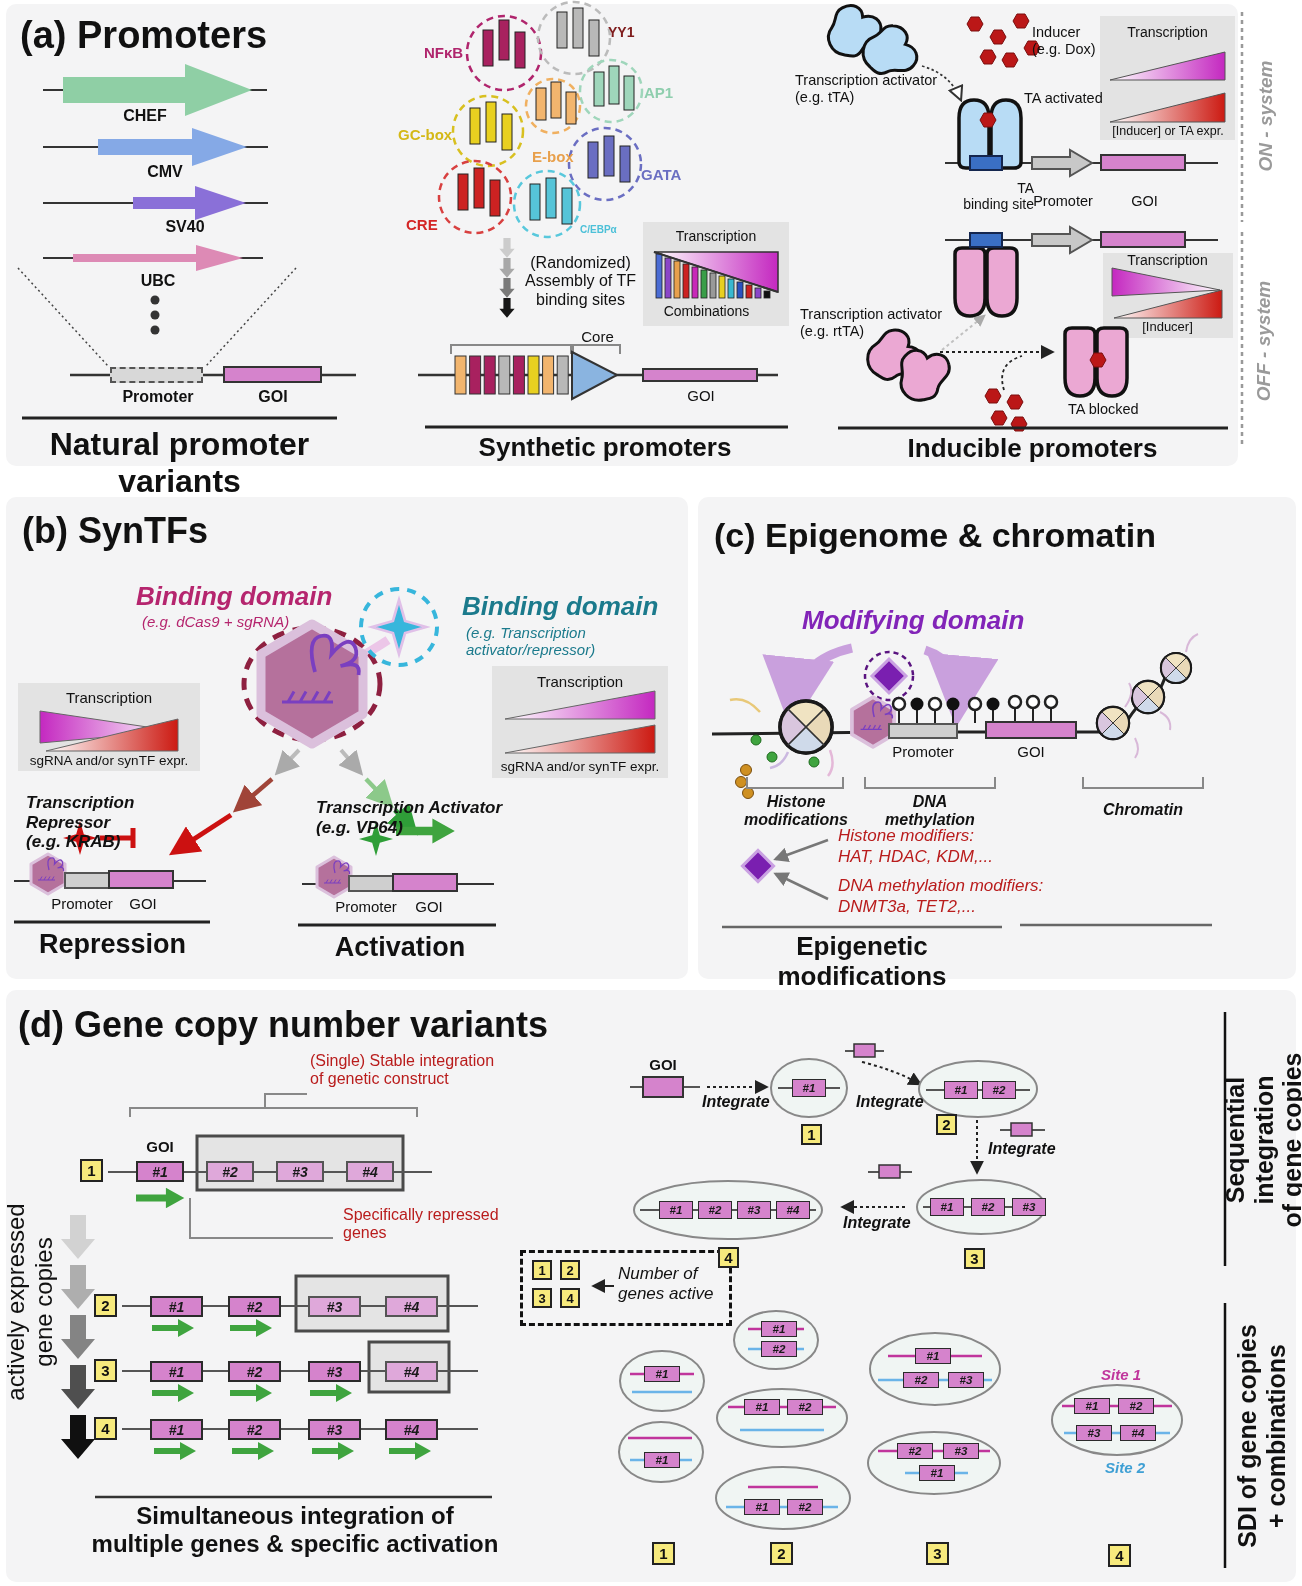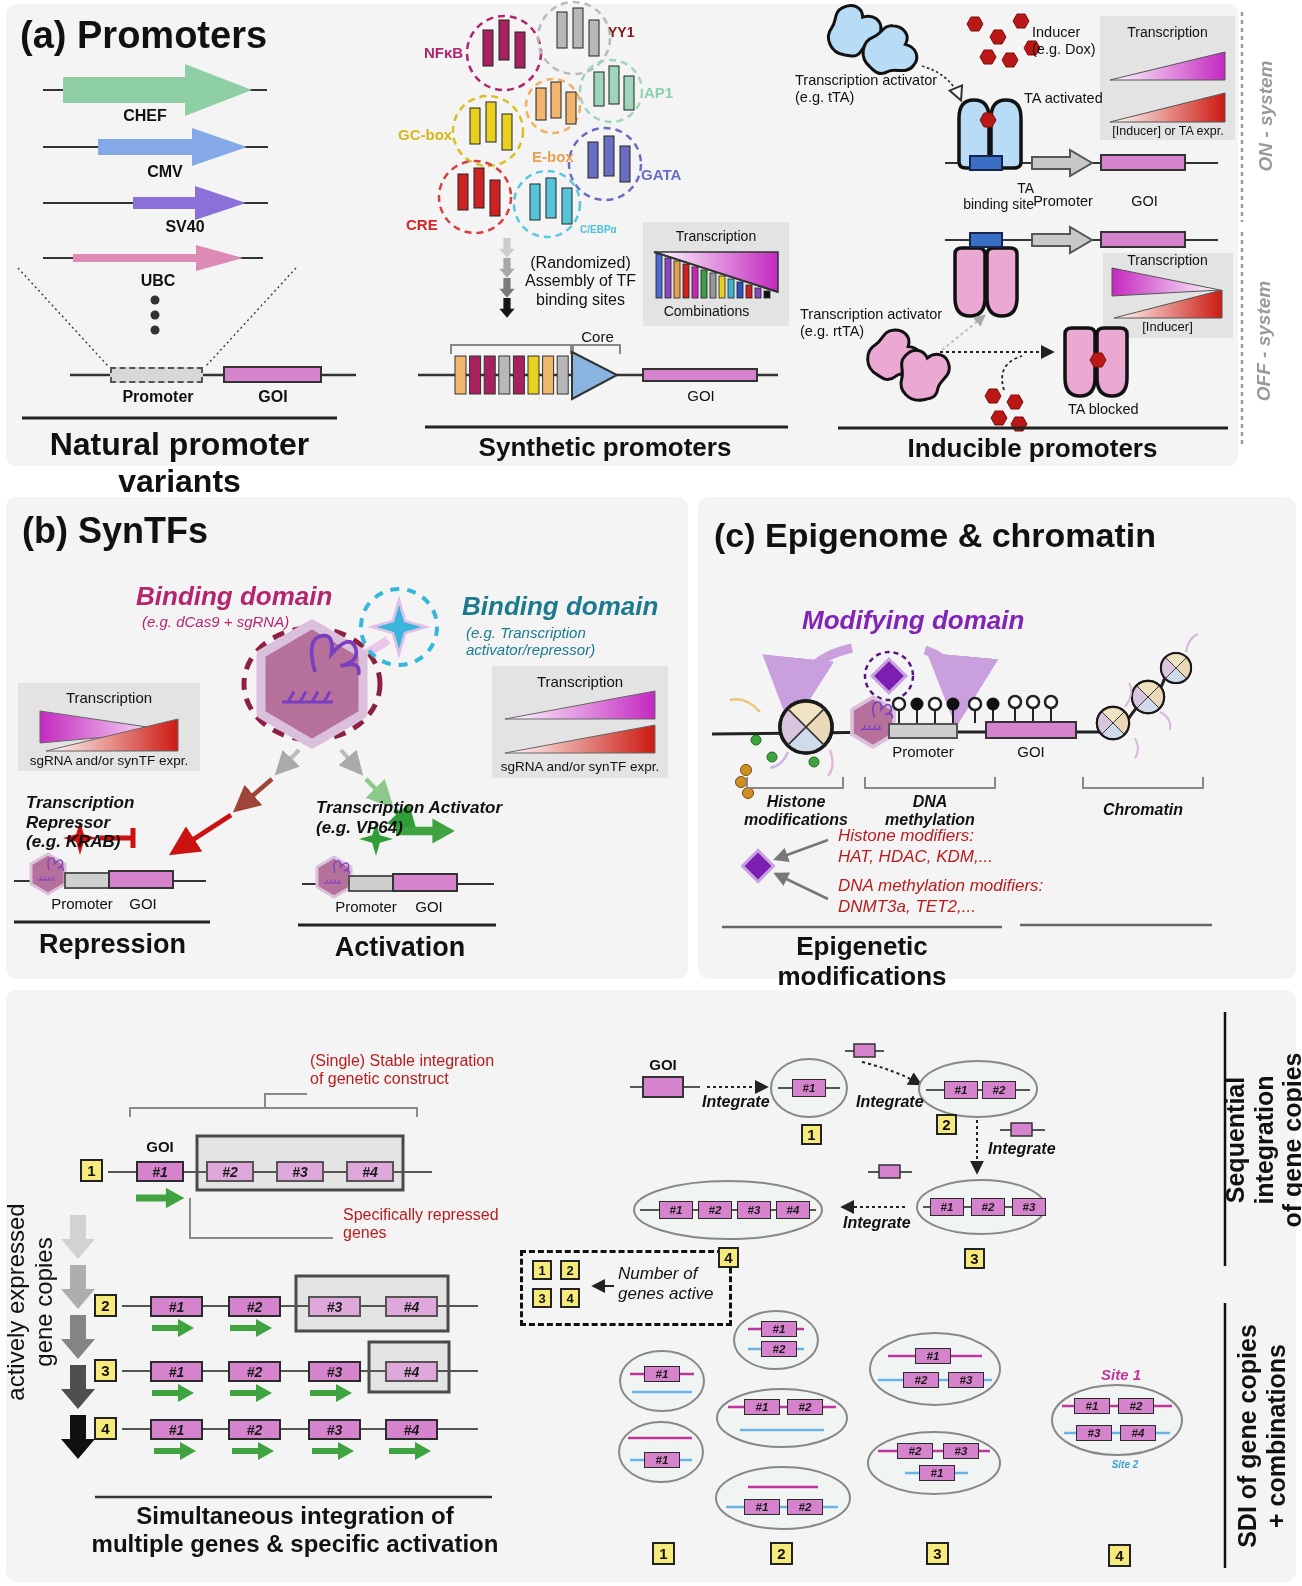--- a/index.html
+++ b/index.html
@@ -480,20 +480,21 @@
   <div class="t c" style="left:1008px;top:743px;width:46px;font-size:15px;">GOI</div>
   <div class="t b i c" style="left:718px;top:793px;width:156px;font-size:16px;">Histone modifications</div>
   <div class="t b i c" style="left:868px;top:793px;width:124px;font-size:16px;">DNA methylation</div>
   <div class="t b i c" style="left:1098px;top:793px;width:90px;font-size:16px;margin-top:8px;">Chromatin</div>
   <div class="t i gray" style="left:838px;top:826px;font-size:17px;">Histone modifiers:</div>
   <div class="t i gray" style="left:838px;top:847px;font-size:17px;">HAT, HDAC, KDM,...</div>
   <div class="t i gray" style="left:838px;top:876px;font-size:17px;">DNA methylation modifiers:</div>
   <div class="t i gray" style="left:838px;top:897px;font-size:17px;">DNMT3a, TET2,...</div>
   <div class="t b c" style="left:720px;top:932px;width:284px;font-size:26px;">Epigenetic modifications</div>
 
+  <div class="t b" style="left:18px;top:1004px;font-size:36px;">(d) Gene copy number variants</div>
   <div class="t gray pre" style="left:310px;top:1052px;width:220px;font-size:16px;">(Single) Stable integration
 of genetic construct</div>
   <div class="t gray pre" style="left:343px;top:1206px;width:180px;font-size:16px;">Specifically repressed
 genes</div>
   <div class="t rot pre c" style="left:-130px;top:1274px;width:320px;height:56px;font-size:24px;font-weight:500;">actively expressed
 gene copies</div>
   <div class="t b c" style="left:137px;top:1138px;width:46px;font-size:15px;">GOI</div>
 
   <div class="nsq" style="left:80px;top:1159px;width:23px;height:23px;">1</div>
   <div class="gene" style="left:136px;top:1161px;width:48px;height:21px;">#1</div>
@@ -566,19 +567,19 @@
   <div class="gene sm" style="left:903px;top:1372px;width:36px;height:16px;">#2</div>
   <div class="gene sm" style="left:948px;top:1372px;width:36px;height:16px;">#3</div>
   <div class="gene sm" style="left:897px;top:1443px;width:36px;height:16px;">#2</div>
   <div class="gene sm" style="left:943px;top:1443px;width:36px;height:16px;">#3</div>
   <div class="gene sm" style="left:919px;top:1465px;width:36px;height:16px;">#1</div>
   <div class="gene sm" style="left:1074px;top:1398px;width:36px;height:16px;">#1</div>
   <div class="gene sm" style="left:1118px;top:1398px;width:36px;height:16px;">#2</div>
   <div class="gene sm" style="left:1076px;top:1425px;width:36px;height:16px;">#3</div>
   <div class="gene sm" style="left:1120px;top:1425px;width:36px;height:16px;">#4</div>
   <div class="t b i c" style="left:1086px;top:1366px;width:70px;font-size:15px;color:#c0359c;">Site 1</div>
-  <div class="t b i c" style="left:1090px;top:1459px;width:70px;font-size:10px;color:#3e9fd4;">Site 2</div>
+  <div class="t b i c" style="left:1090px;top:1459px;width:70px;font-size:15px;color:#3e9fd4;">Site 2</div>
   <div class="nsq" style="left:652px;top:1542px;width:23px;height:23px;">1</div>
   <div class="nsq" style="left:770px;top:1542px;width:23px;height:23px;">2</div>
   <div class="nsq" style="left:926px;top:1542px;width:23px;height:23px;">3</div>
   <div class="nsq" style="left:1108px;top:1544px;width:23px;height:23px;">4</div>
 
 </div>
 
 </body></html>

